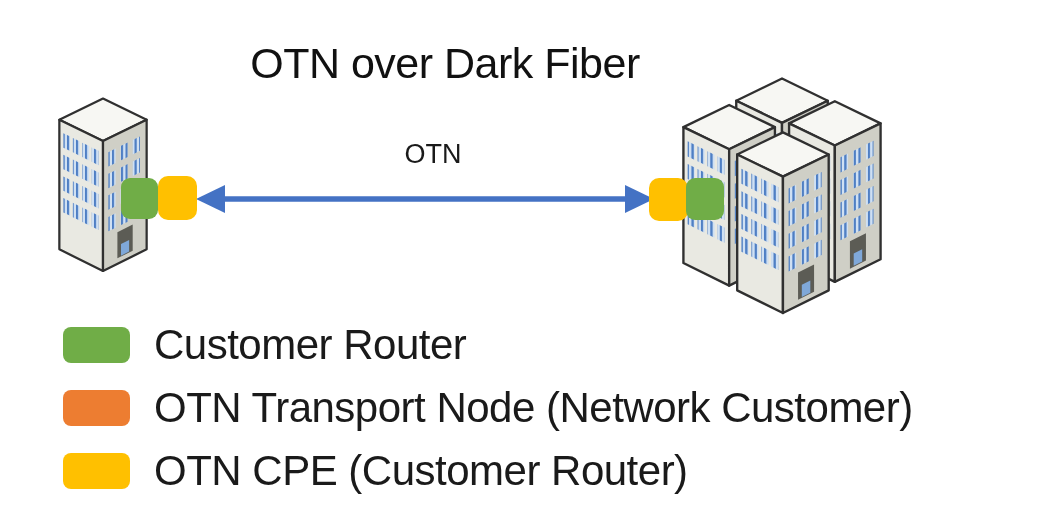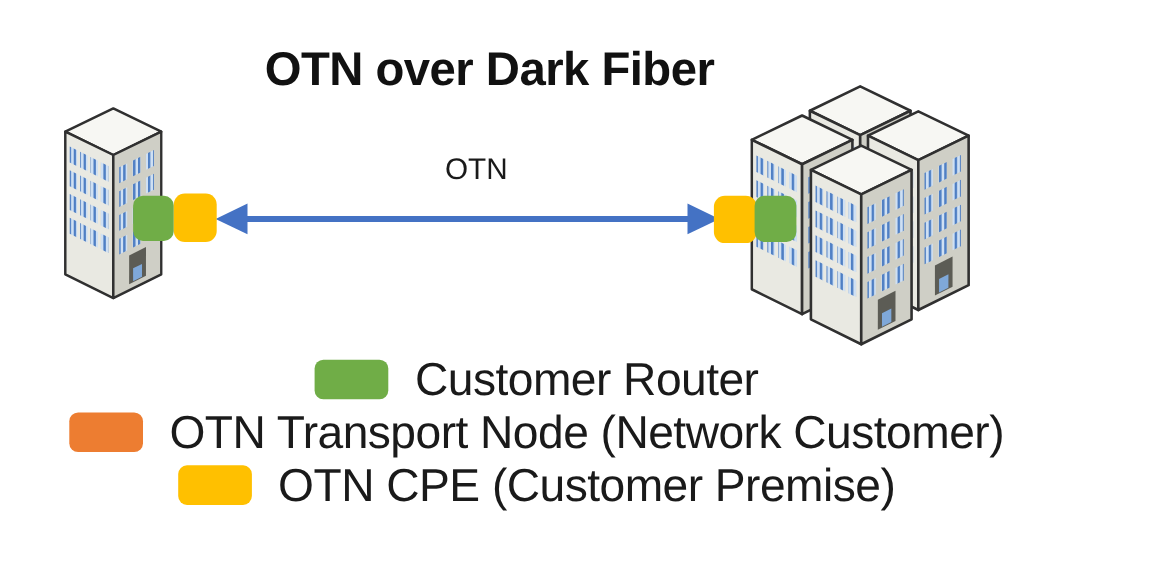--- a/index.html
+++ b/index.html
@@ -2,36 +2,36 @@
 <html><head>
 <meta charset="utf-8">
 <style>
   html,body { margin:0; padding:0; background:#ffffff; }
   .canvas {
     position:relative; width:1050px; height:525px; background:#ffffff;
     font-family:"Liberation Sans", sans-serif; overflow:hidden;
   }
   .title {
     position:absolute; top:40px; left:0; width:890px; margin:0;
-    text-align:center; font-size:43px; font-weight:700; color:#111111;
+    text-align:center; font-size:43px; font-weight:400; color:#111111;
     letter-spacing:-0.5px; line-height:1.1;
   }
   .bldg-left   { position:absolute; left:58px;  top:97px; width:90px;  height:176px; }
   .bldg-cluster{ position:absolute; left:682px; top:77px; width:200px; height:238px; }
   .link-arrow  { position:absolute; left:193px; top:175px; width:464px; height:48px; }
   .link-label  {
     position:absolute; left:333px; top:141px; width:200px; text-align:center;
     font-size:27px; color:#1a1a1a; line-height:1;
   }
   .node { position:absolute; }
   .sq-l-green  { left:121px; top:178px; width:37px; height:41px; border-radius:9px; }
   .sq-l-yellow { left:158px; top:176px; width:39px; height:44px; border-radius:10px; }
   .sq-r-yellow { left:649px; top:178px; width:39px; height:43px; border-radius:10px; }
   .sq-r-green  { left:686px; top:178px; width:38px; height:42px; border-radius:9px; }
-  .legend { position:absolute; left:63px; top:326px; display:flex; flex-direction:column; gap:11px;align-items:center; }
+  .legend { position:absolute; left:63px; top:326px; display:flex; flex-direction:column; gap:26px; }
   .legend-row { display:flex; align-items:center; gap:24px; height:37px; }
   .swatch { width:67px; height:36px; border-radius:8px; flex:none; display:inline-block; }
   .legend-label { font-size:42px; color:#1a1a1a; white-space:nowrap; line-height:1; letter-spacing:-0.5px; }
   .defs { position:absolute; width:0; height:0; }
 </style>
 </head>
 <body>
 
 <div class="canvas">
 
@@ -113,17 +113,17 @@
     <div class="legend-row">
       <span class="swatch" style="background: rgb(112, 173, 71);"></span>
       <span class="legend-label">Customer Router</span>
     </div>
     <div class="legend-row">
       <span class="swatch" style="background: rgb(237, 125, 49);"></span>
       <span class="legend-label">OTN Transport Node (Network Customer)</span>
     </div>
     <div class="legend-row">
       <span class="swatch" style="background: rgb(255, 192, 0);"></span>
-      <span class="legend-label">OTN CPE (Customer Premise)</span>
+      <span class="legend-label">OTN CPE (Customer Router)</span>
     </div>
   </div>
 
 </div>
 
 </body></html>

